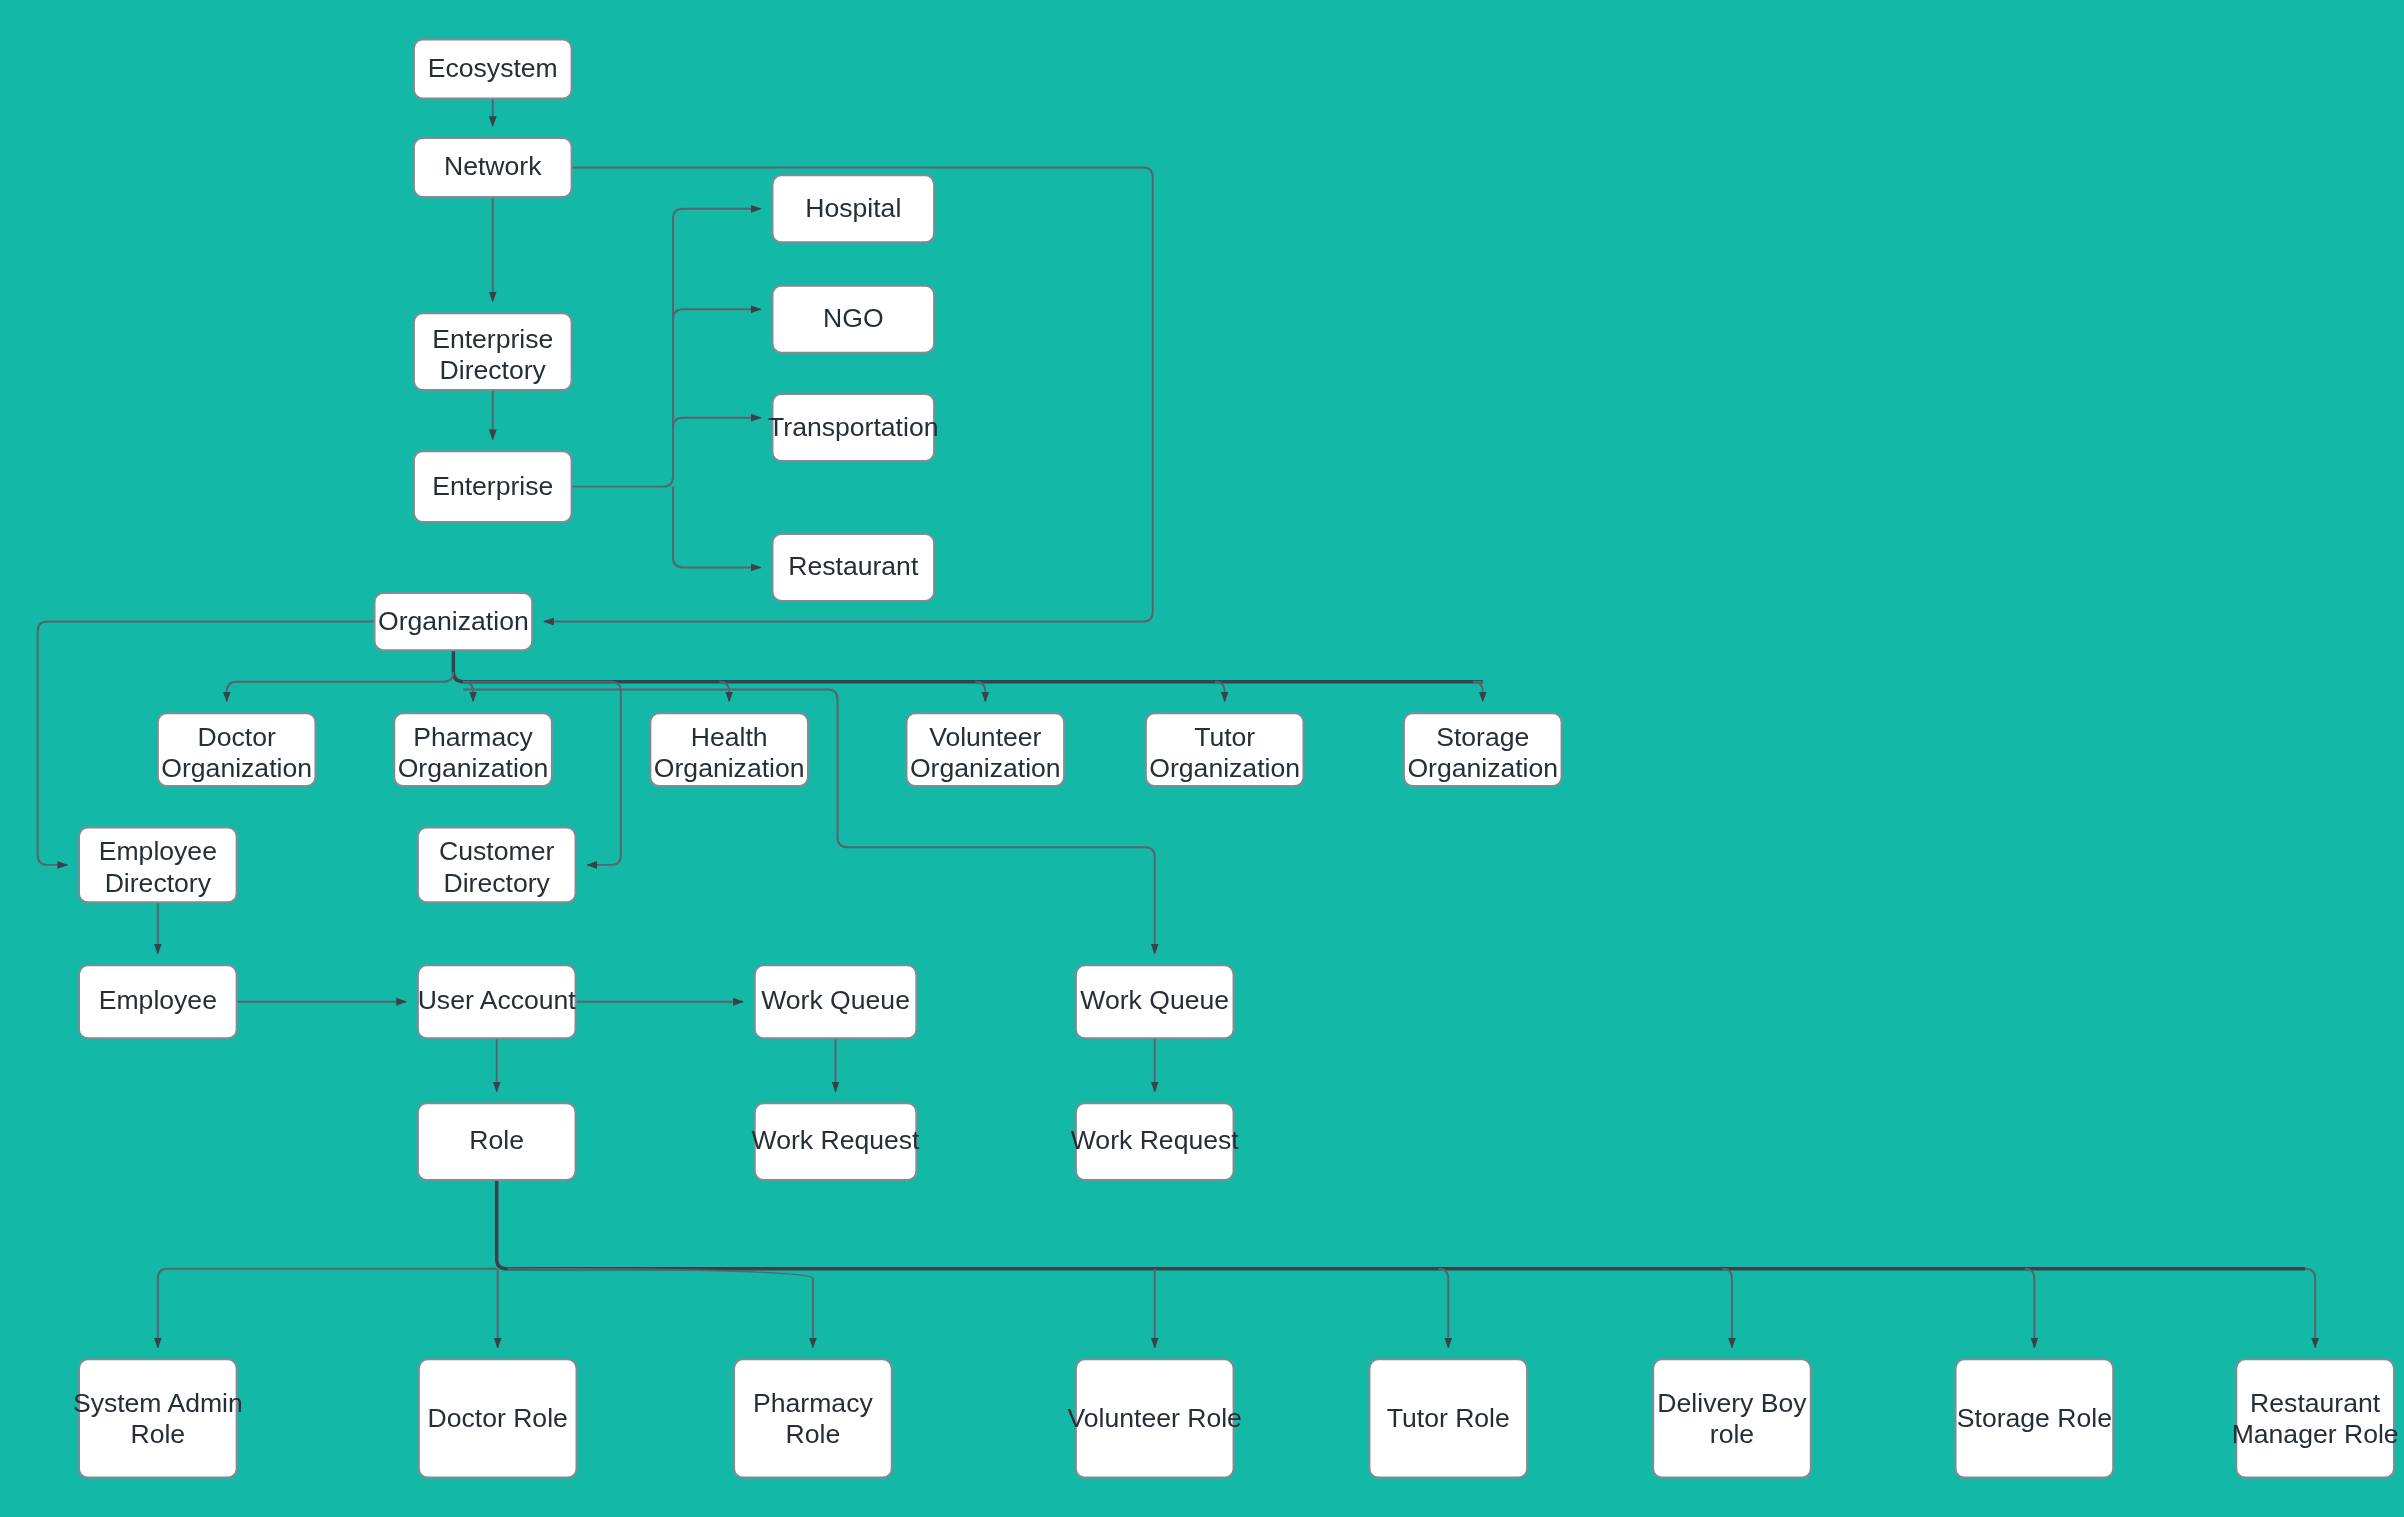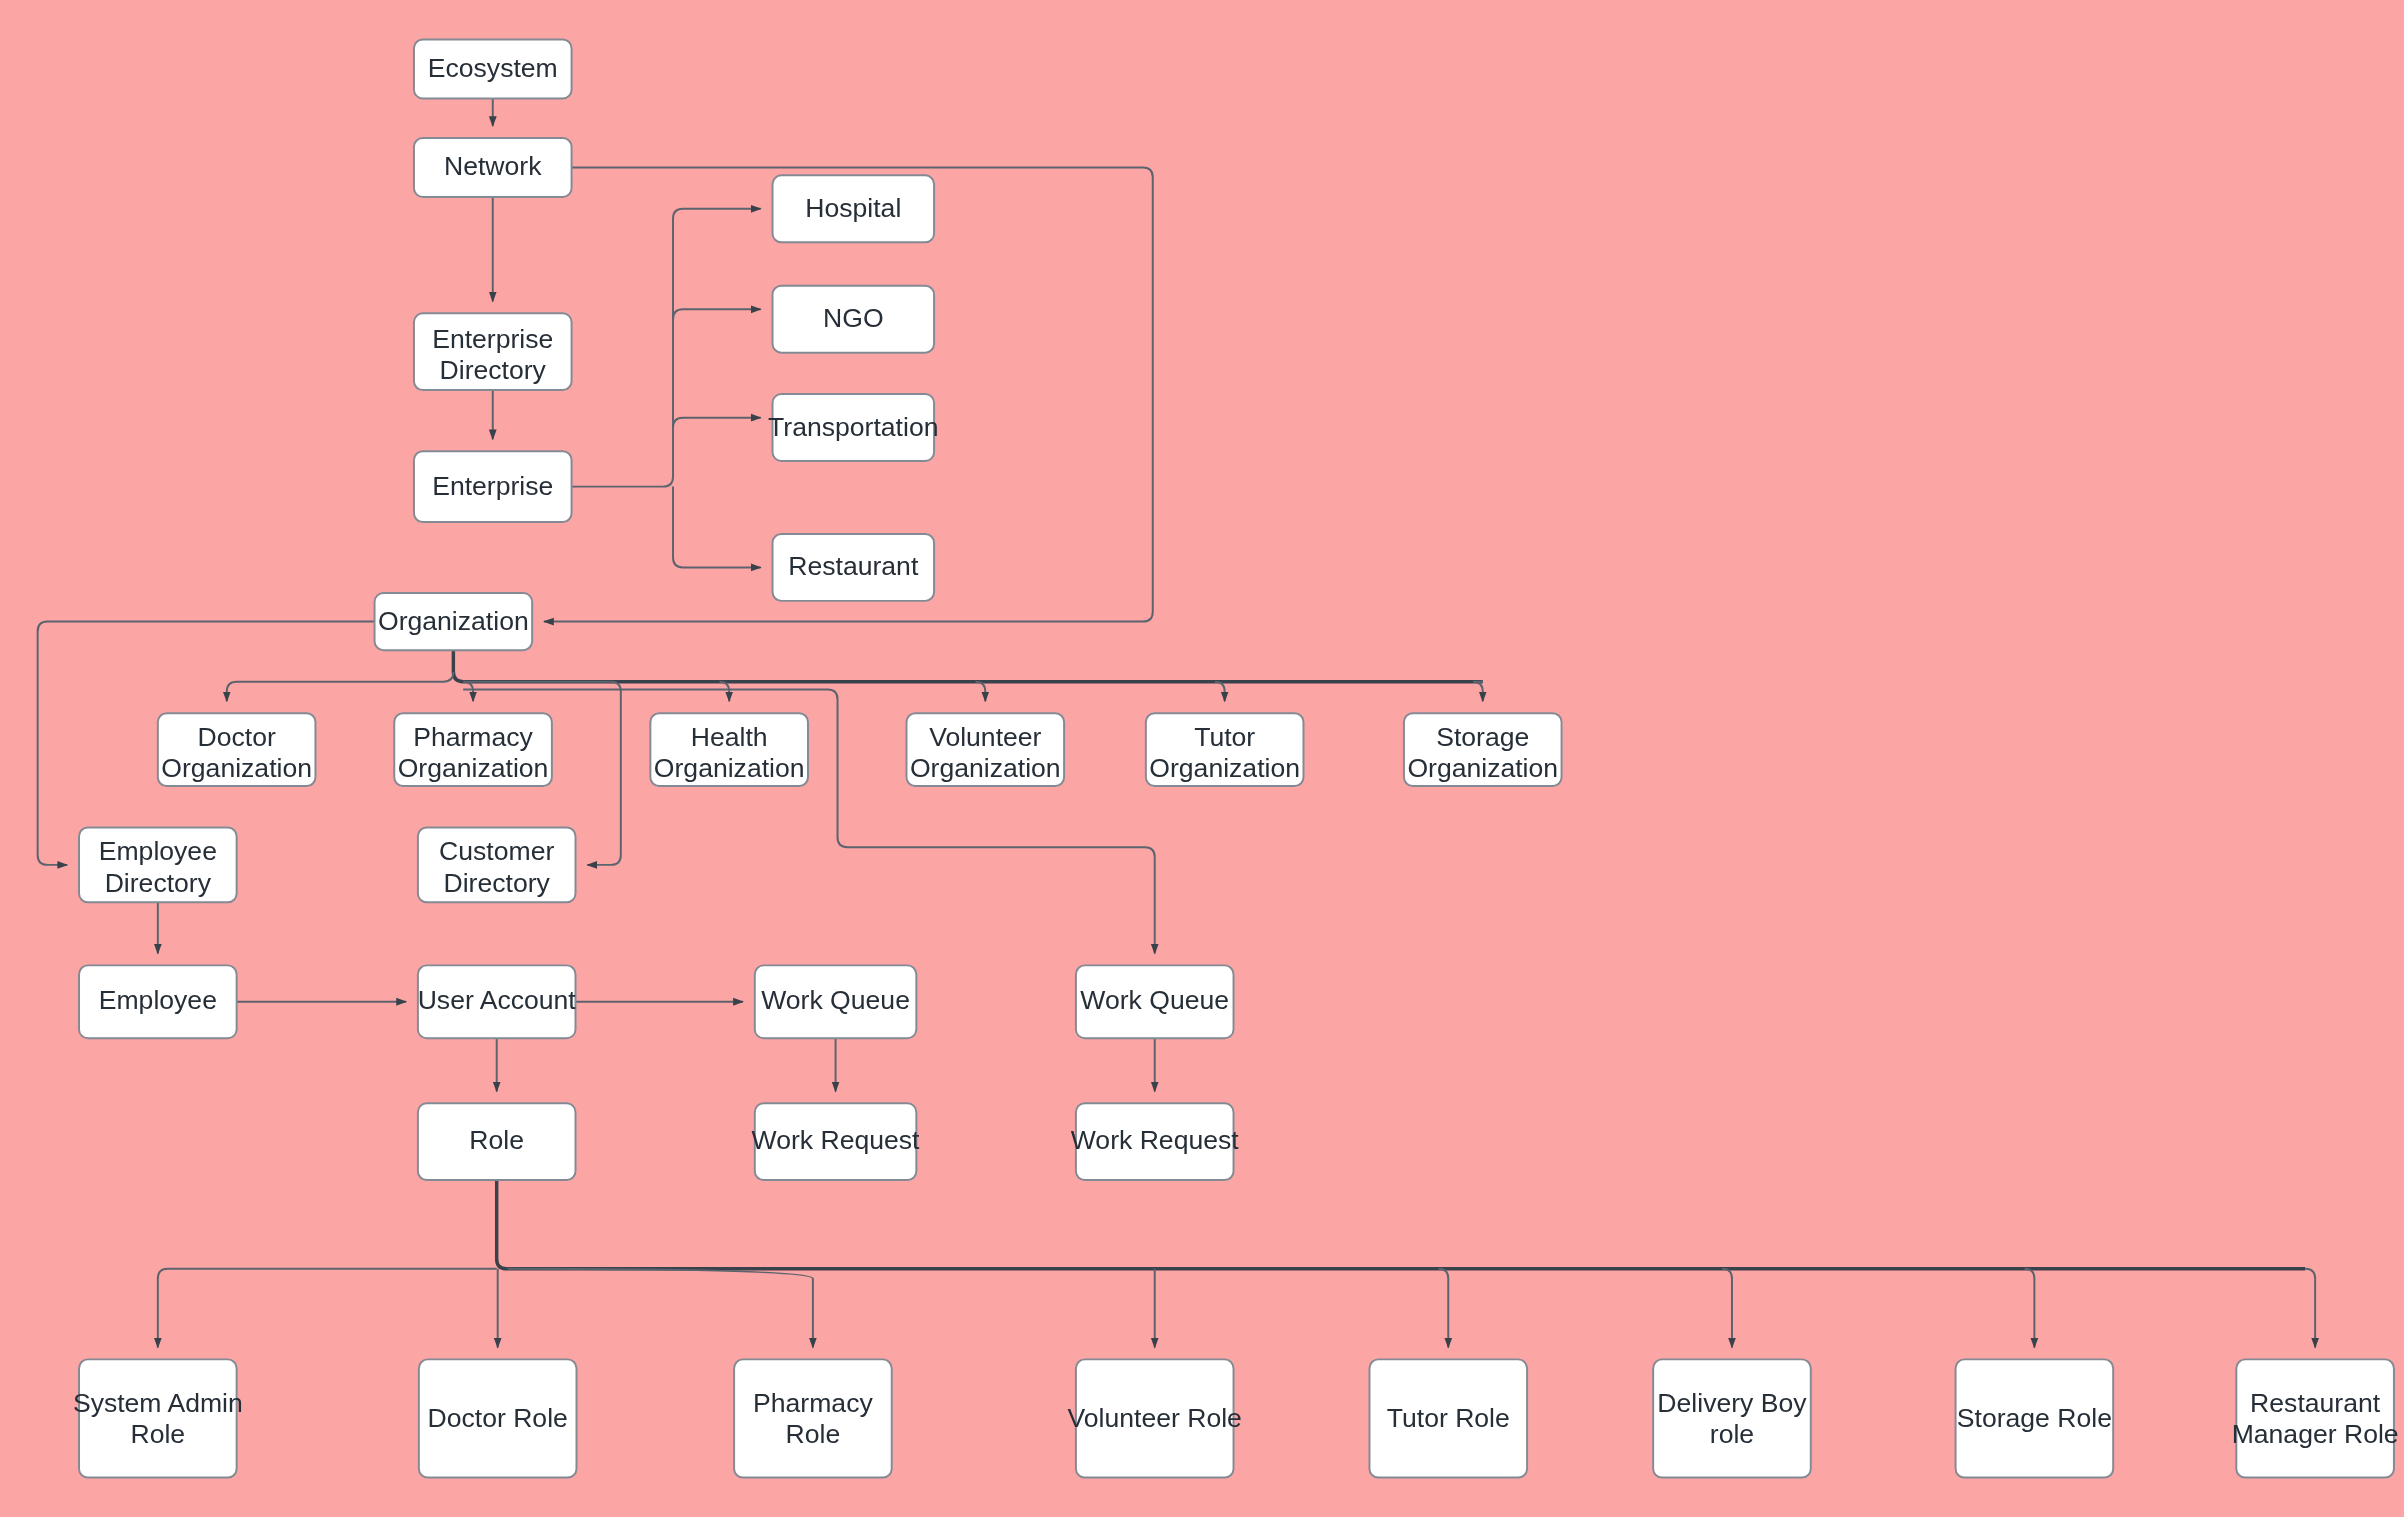--- a/index.html
+++ b/index.html
@@ -10,21 +10,21 @@
   body {
     width: 2405px;
     height: 1517px;
     font-family: "Liberation Sans", sans-serif;
     overflow: hidden;
   }
   #diagram-root {
     position: relative;
     width: 2405px;
     height: 1517px;
-    background: #fca5a5;
+    background: #14b8a6;
   }
   svg#flow {
     position: absolute;
     left: 0;
     top: 0;
     width: 2405px;
     height: 1517px;
     display: block;
   }
   .node-rect {

